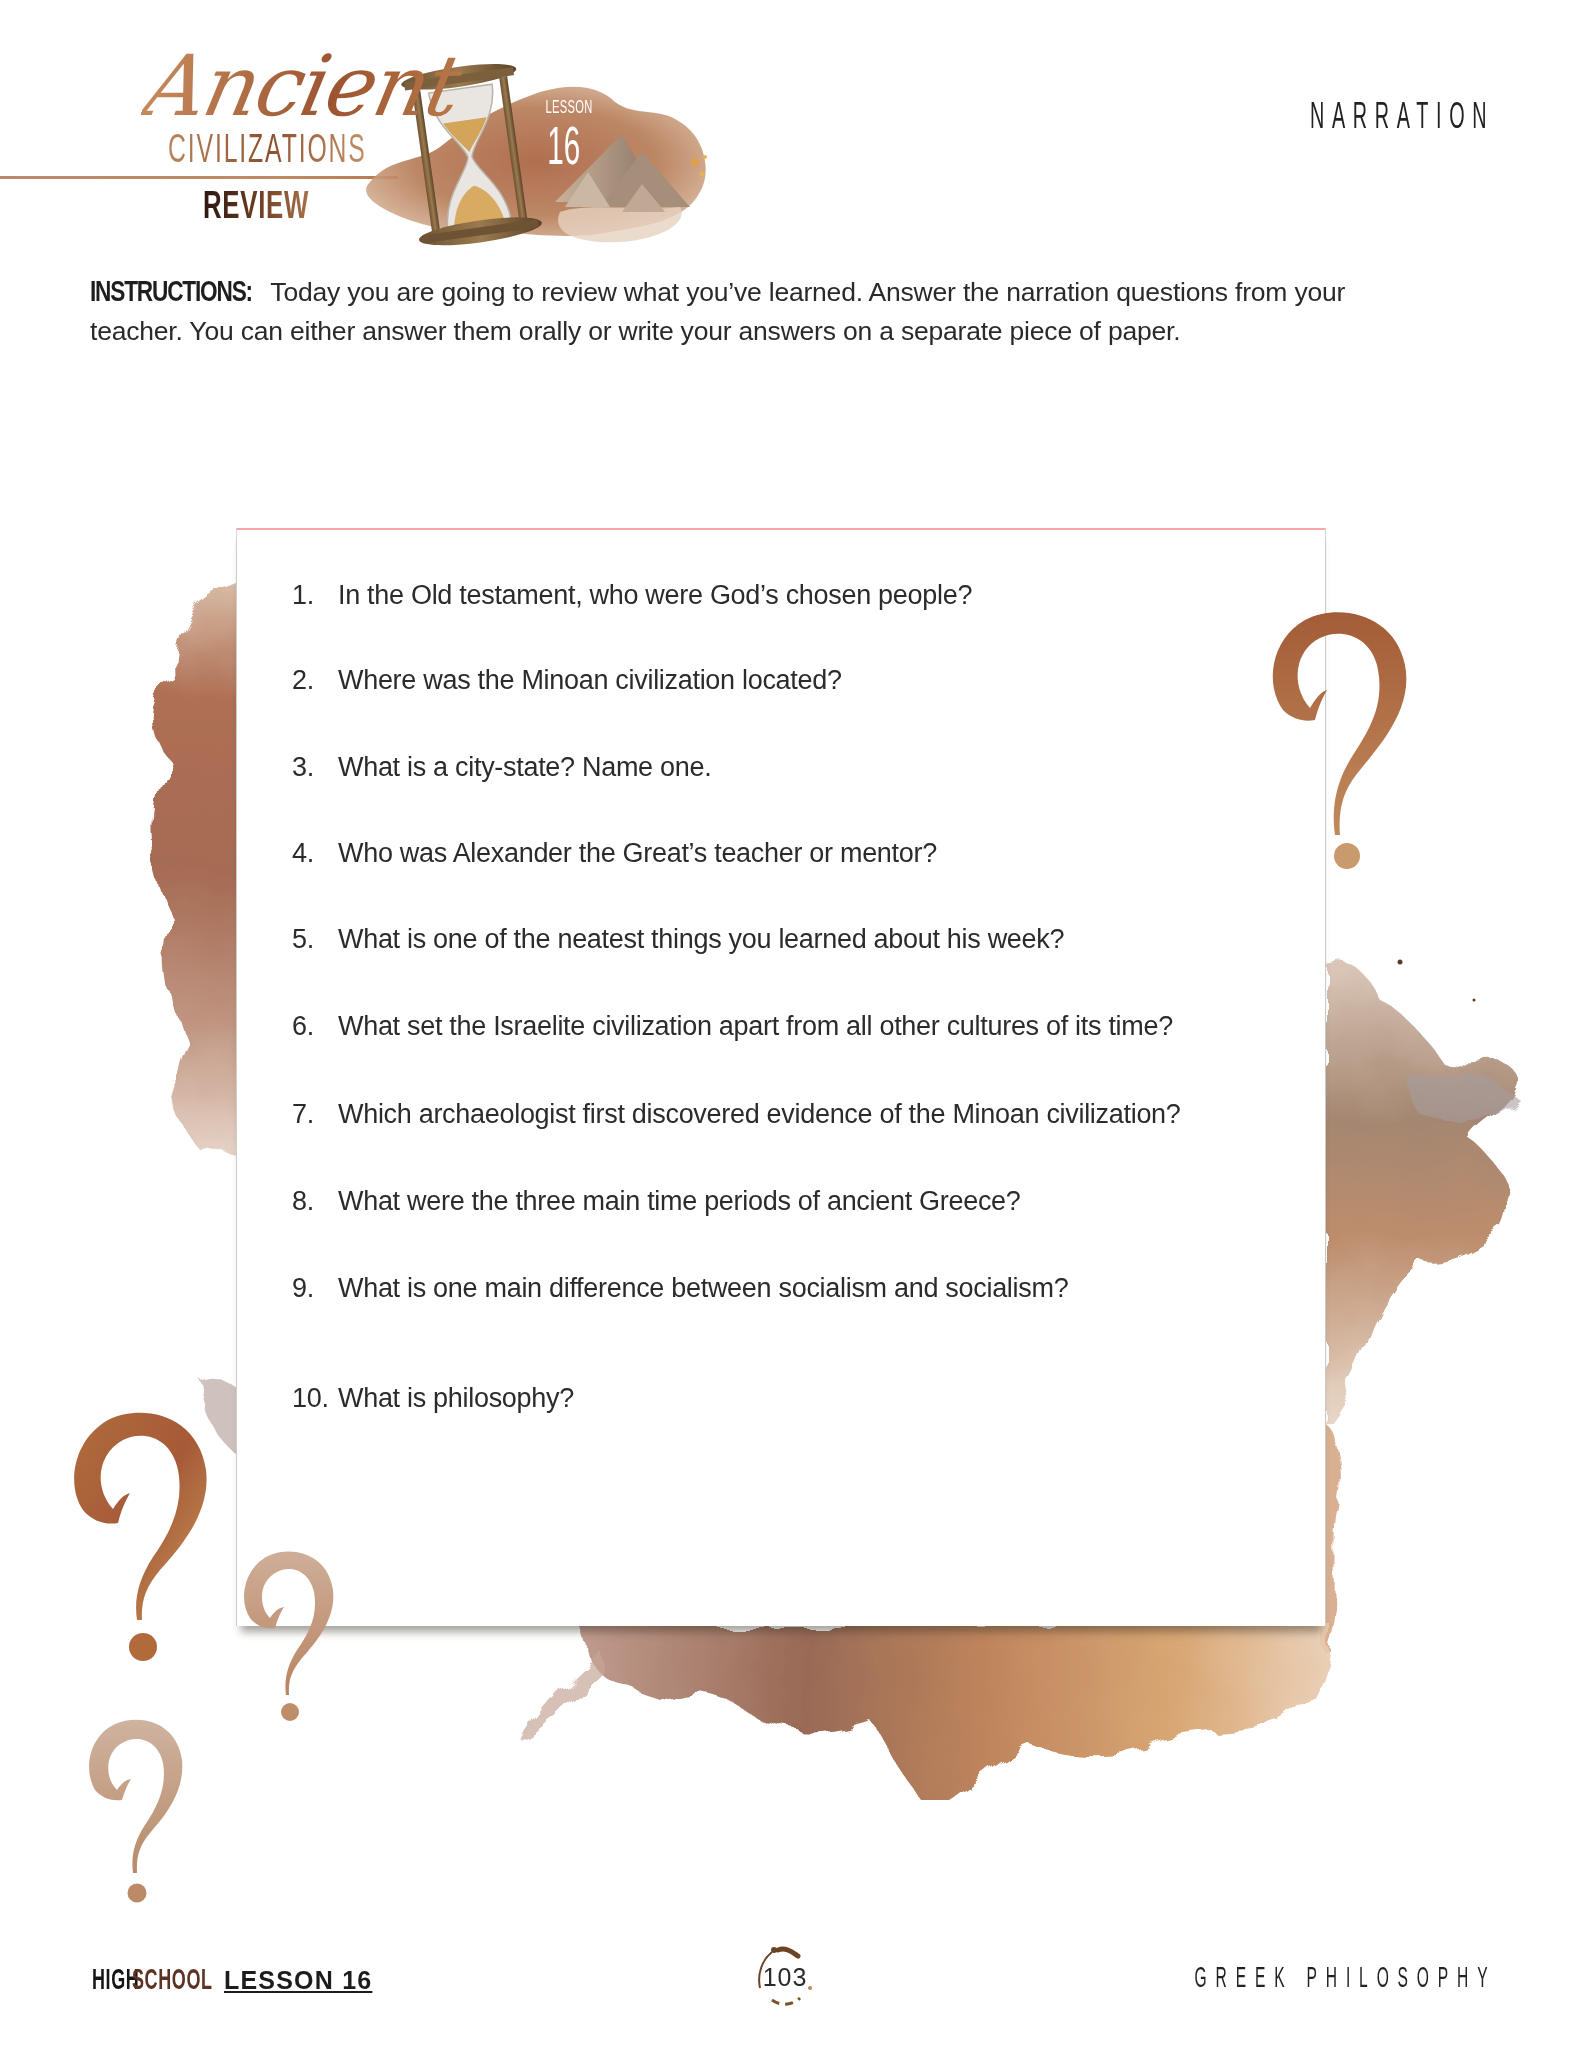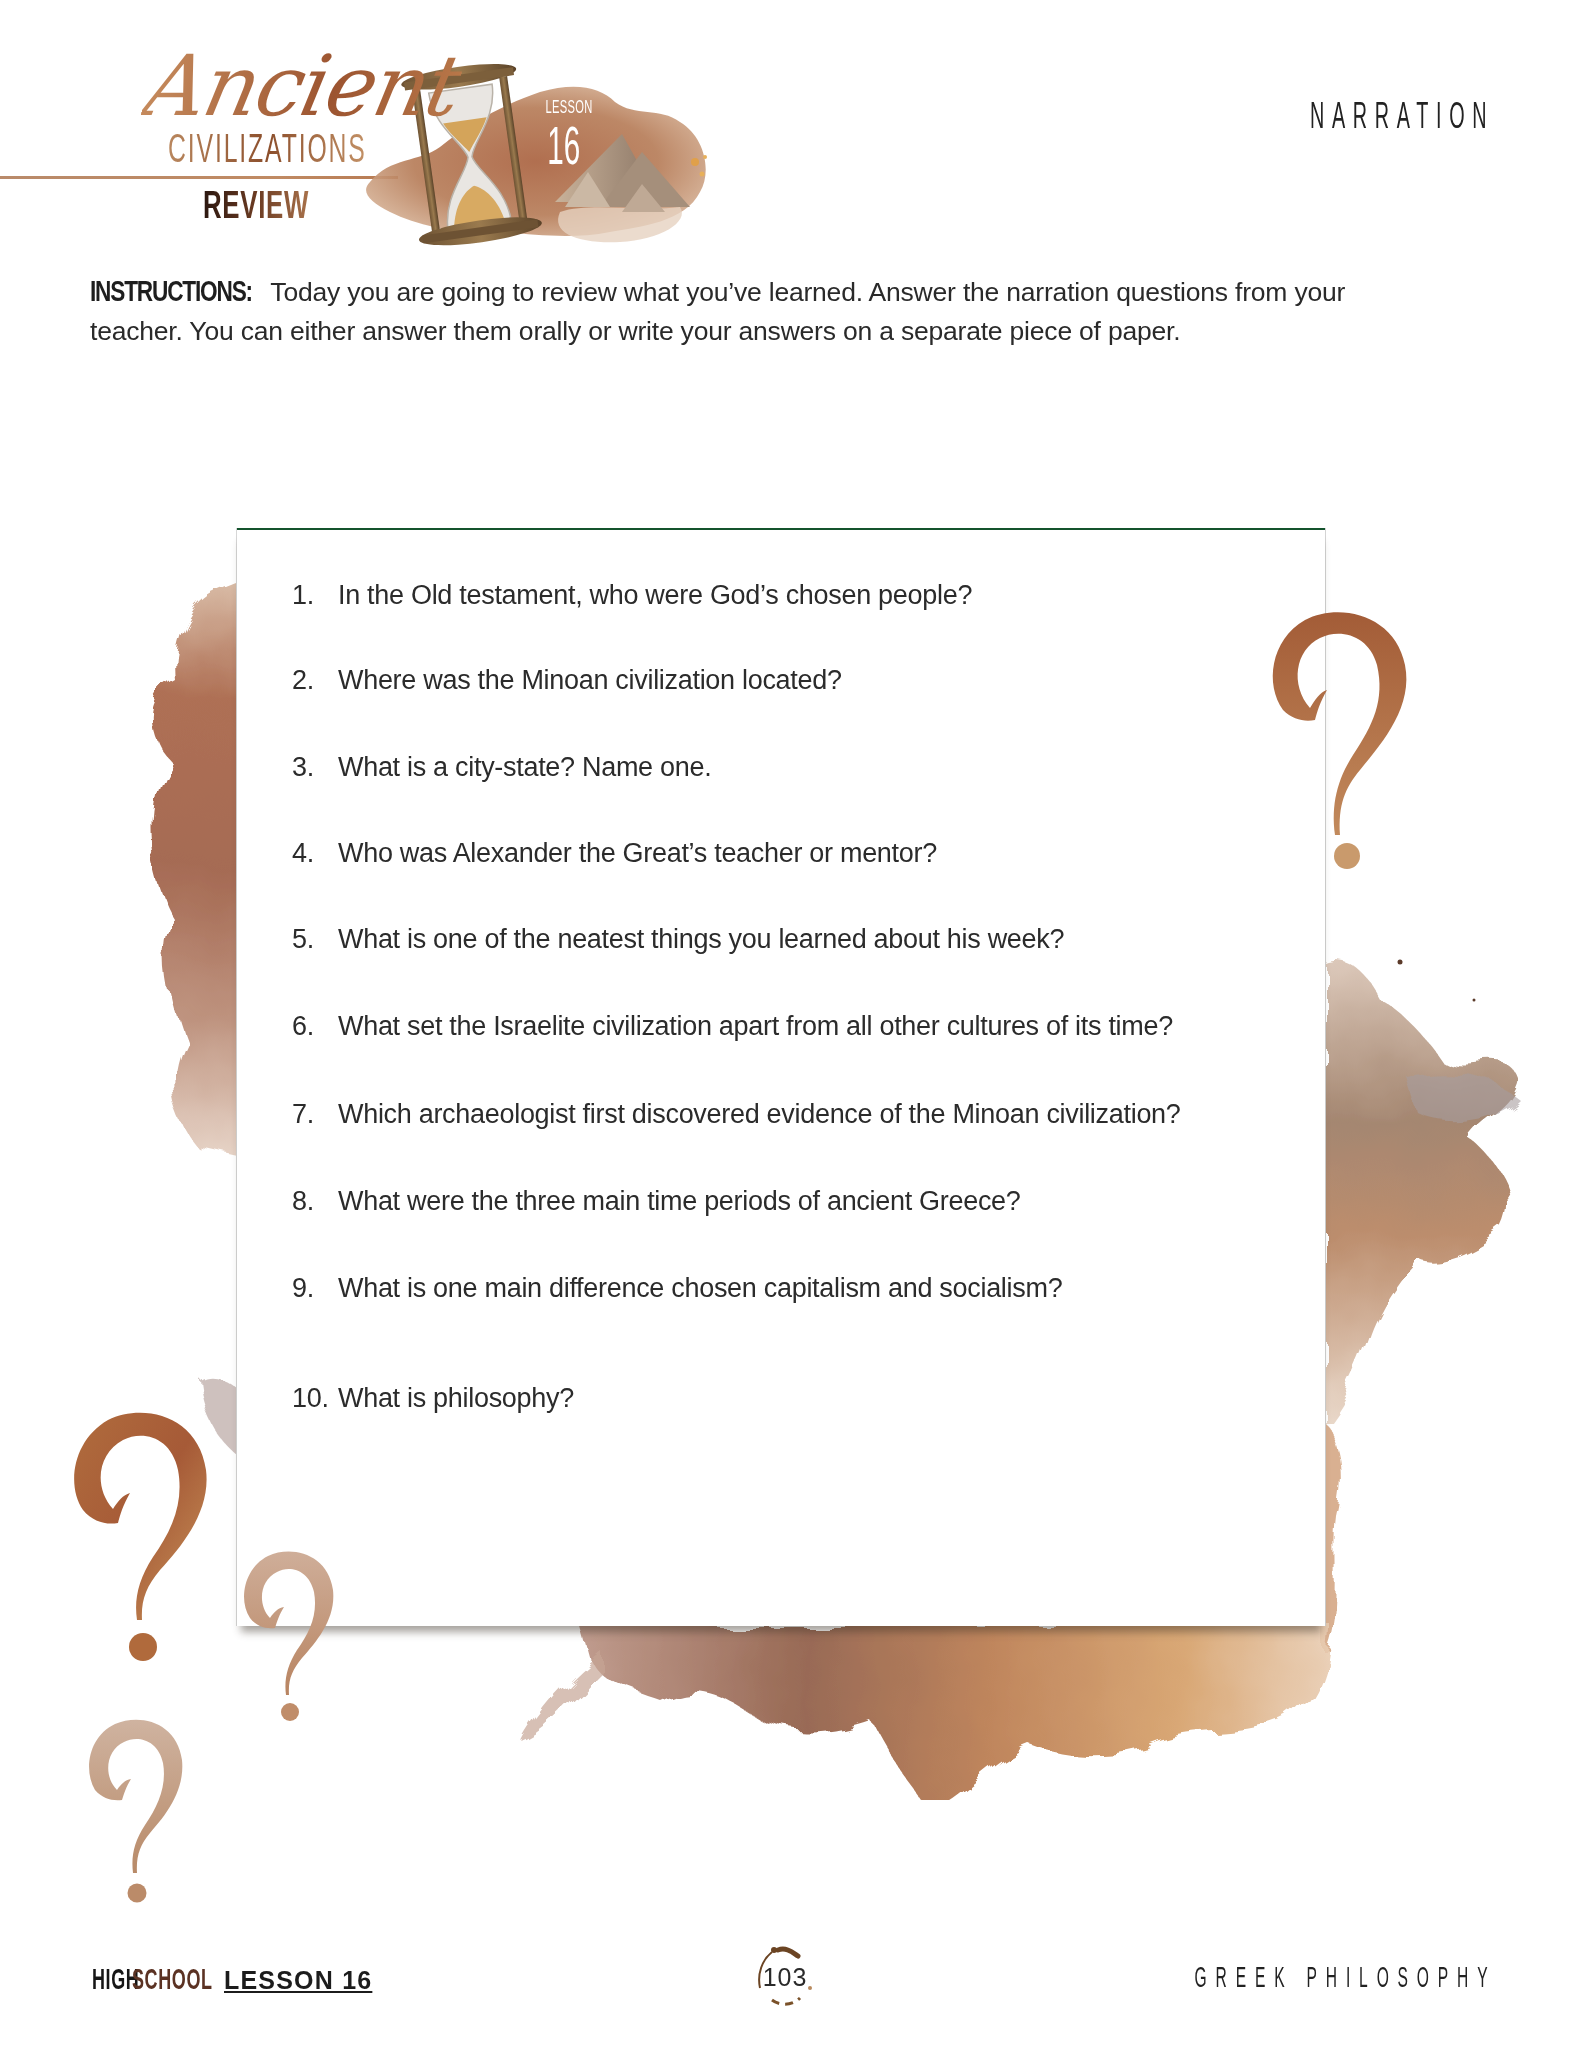--- a/index.html
+++ b/index.html
@@ -37,21 +37,21 @@
                   font-weight:300; letter-spacing:-0.2px; }
   .instructions .lead { font-weight:bold; font-size:29px; letter-spacing:-1.5px; color:#1e1e1e;
                         display:inline-block; transform:scaleX(0.78); transform-origin:left center; margin-right:-34px; }
 
   
   .backdrop { left:0; top:540px; width:1589px; height:1260px; }
 
   
   .card { left:237px; top:528px; width:1088px; height:1096px; background:#fff;
           box-shadow: 0 10px 8px -4px rgba(60,50,40,0.45), -1px 0 0 #d7d7d7, 1px 0 0 #d4d4d4;
-          border-top:2px solid #14532d; }
+          border-top:2px solid #fca5a5; }
   .questions { list-style:none; margin:0; padding:0; }
   .q { position:absolute; left:55px; font-size:27px; color:#2b2b2b; line-height:30px; white-space:nowrap; letter-spacing:-0.3px; }
   .q .n { display:inline-block; width:46px; }
 
   
   .qmark { position:absolute; }
 
   
   .footer-left { left:92px; top:1962px; height:32px; display:flex; align-items:baseline; }
   .f-high { font-size:30px; font-weight:bold; color:#161616; transform:scaleX(0.6); transform-origin:left; display:inline-block; width:40px; letter-spacing:1px; }
@@ -170,21 +170,21 @@
 <div class="abs card">
   <ol class="questions">
     <li class="q" style="top:50px"><span class="n">1.</span><span>In the Old testament, who were God’s chosen people?</span></li>
     <li class="q" style="top:135px"><span class="n">2.</span><span>Where was the Minoan civilization located?</span></li>
     <li class="q" style="top:222px"><span class="n">3.</span><span>What is a city-state? Name one.</span></li>
     <li class="q" style="top:308px"><span class="n">4.</span><span>Who was Alexander the Great’s teacher or mentor?</span></li>
     <li class="q" style="top:394px"><span class="n">5.</span><span>What is one of the neatest things you learned about his week?</span></li>
     <li class="q" style="top:481px"><span class="n">6.</span><span>What set the Israelite civilization apart from all other cultures of its time?</span></li>
     <li class="q" style="top:569px"><span class="n">7.</span><span>Which archaeologist first discovered evidence of the Minoan civilization?</span></li>
     <li class="q" style="top:656px"><span class="n">8.</span><span>What were the three main time periods of ancient Greece?</span></li>
-    <li class="q" style="top:743px"><span class="n">9.</span><span>What is one main difference chosen capitalism and socialism?</span></li>
+    <li class="q" style="top:743px"><span class="n">9.</span><span>What is one main difference between socialism and socialism?</span></li>
     <li class="q" style="top:853px"><span class="n">10.</span><span>What is philosophy?</span></li>
   </ol>
 </div>
 
 <svg class="qmark" style="left:1265px;top:590px;width:155px;height:280px" viewBox="0 0 155 280">
   <defs>
       <linearGradient id="qm1" x1="0" y1="0" x2="0" y2="1">
         <stop offset="0" stop-color="#a35c37"></stop>
         <stop offset="1" stop-color="#c28a5c"></stop>
       </linearGradient>

